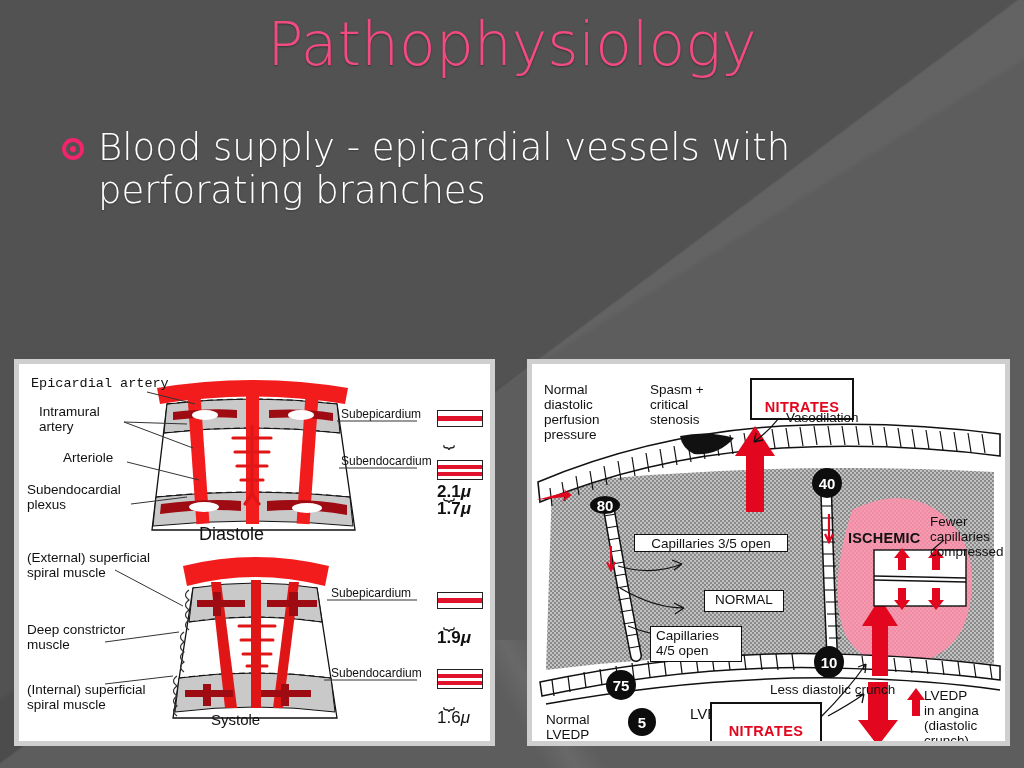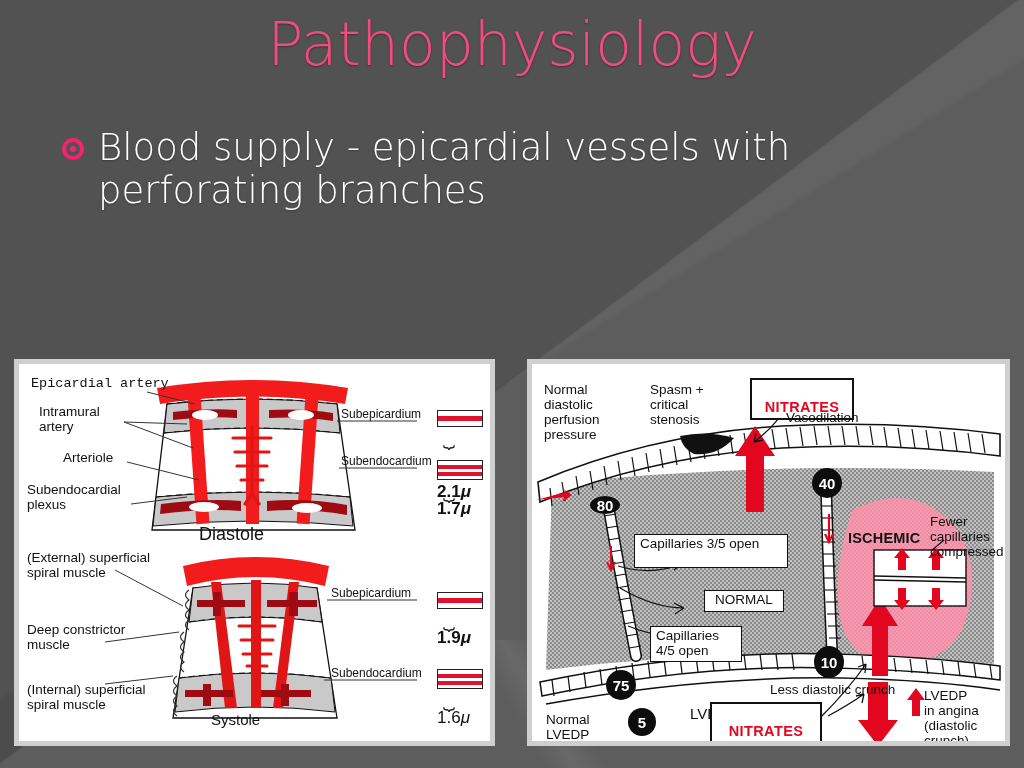--- a/index.html
+++ b/index.html
@@ -552,21 +552,21 @@
       <div class="nitrate-box" style="left:218px; top:14px; width:104px; height:24px;">NITRATES</div>
 
       <div class="fig-label" style="left:254px; top:46px;">Vasodilation</div>
 
       <div class="node-circle" style="left:58px; top:132px; width:30px; height:18px;">80</div>
       <div class="node-circle" style="left:280px; top:104px; width:30px; height:30px;">40</div>
       <div class="node-circle" style="left:74px; top:306px; width:30px; height:30px;">75</div>
       <div class="node-circle" style="left:282px; top:282px; width:30px; height:32px;">10</div>
       <div class="node-circle" style="left:96px; top:344px; width:28px; height:28px;">5</div>
 
-      <div class="callout-box" style="left:102px; top:170px; width:154px; height:34px;">Capillaries 3/5 open</div>
+      <div class="callout-box" style="left:102px; top:170px; width:154px; height:18px;text-align:center;">Capillaries 3/5 open</div>
 
       <div class="callout-box" style="left:172px; top:226px; width:80px; height:22px; text-align:center;">NORMAL</div>
 
       <div class="callout-box" style="left:118px; top:262px; width:92px; height:36px;">Capillaries
 4/5 open</div>
 
       <div class="ischemic-label" style="left:316px; top:166px;">ISCHEMIC</div>
 
       <div class="fig-label" style="left:398px; top:150px;">Fewer
 capillaries

